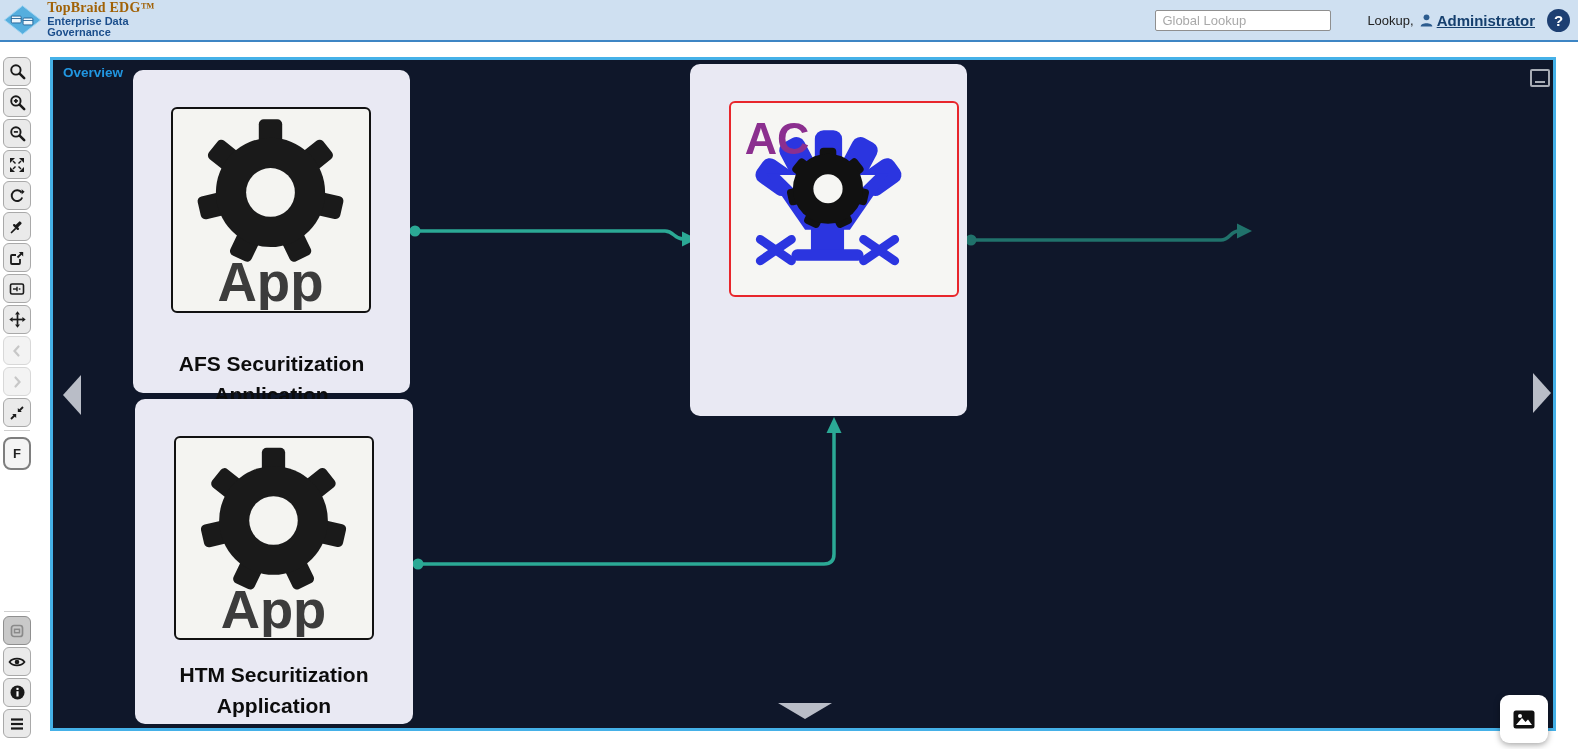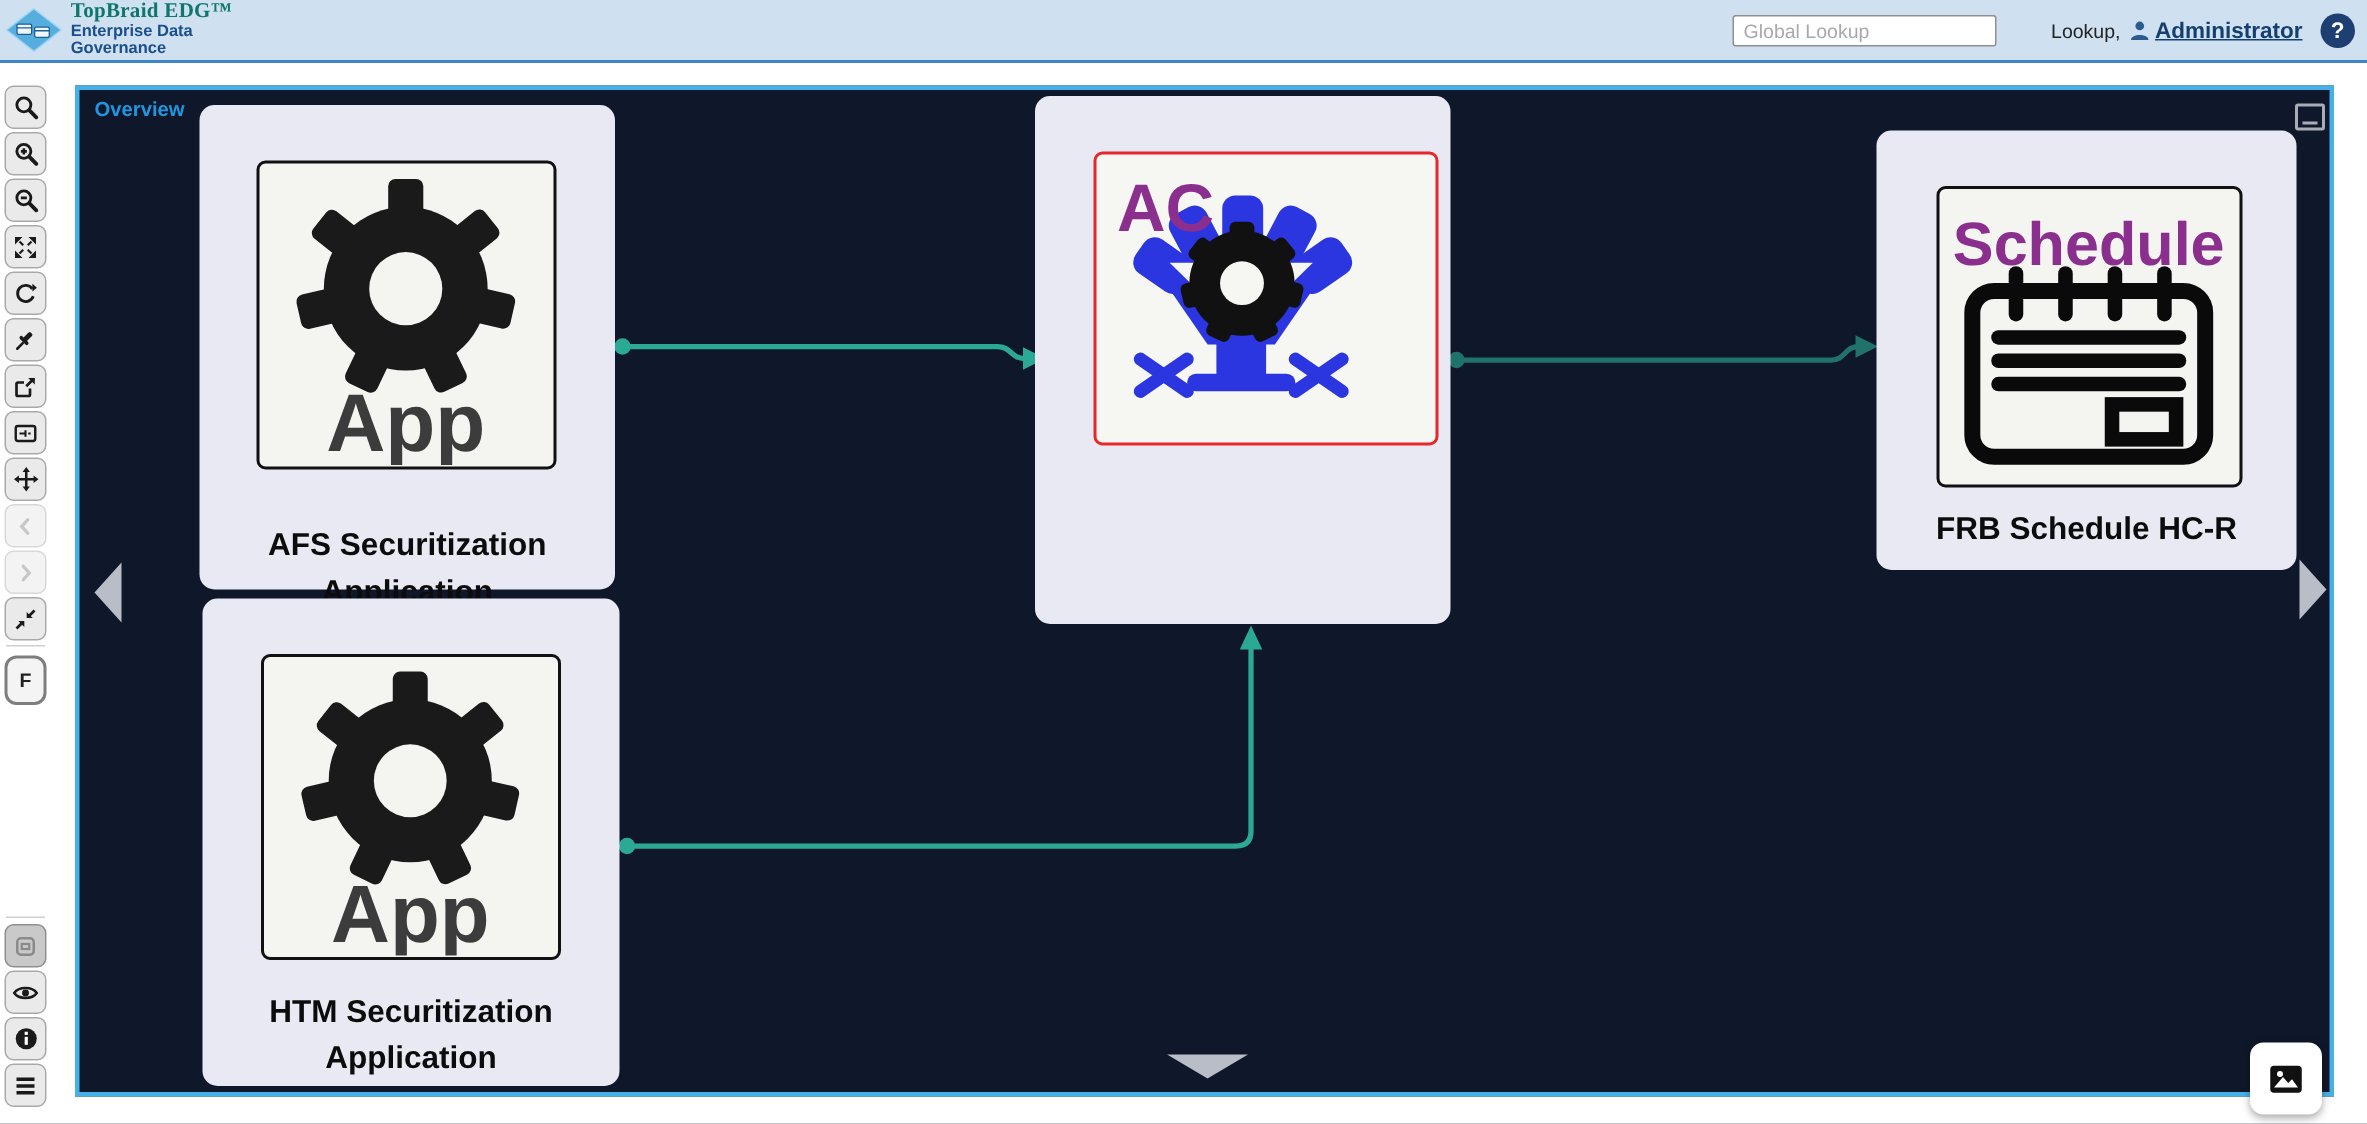--- a/index.html
+++ b/index.html
@@ -5,21 +5,21 @@
   * { margin:0; padding:0; box-sizing:border-box; }
   html,body { width:1578px; height:749px; overflow:hidden; background:#fff;
     font-family:"Liberation Sans", sans-serif; }
 
   
   .header { position:absolute; left:0; top:0; width:1578px; height:42px;
     background:var(--header_bg); border-bottom:2px solid #3d85c4;
     display:flex; align-items:center; }
   .logo { display:flex; align-items:center; gap:6px; padding-left:4px; width:192px; flex:0 0 auto; }
   .logo-text { line-height:1.05; }
-  .logo-title { font-size:14px; font-weight:bold; color:#0f766e; font-family:"Liberation Serif", serif; letter-spacing:.2px;}
+  .logo-title { font-size:14px; font-weight:bold; color:#a16207; font-family:"Liberation Serif", serif; letter-spacing:.2px;}
   .logo-sub { font-size:11px; font-weight:bold; color:#1b4e8c; }
   .title-wrap { display:flex; align-items:center; gap:10px; margin-left:8px; }
   .page-title { font-size:17px; font-weight:bold; color:var(--title_blue); white-space:nowrap; }
   .global-lookup { margin-left:auto; width:176px; height:21px; border:1px solid #8f8f8f;
     border-radius:2px; font-size:13px; color:#0f766e; padding:0 6px; background:#fff; }
   .global-lookup::placeholder { color:#a9a9a9; }
   .greeting { font-size:13px; color:#222; margin-left:36px; white-space:nowrap; }
   .user-link { display:flex; align-items:center; gap:3px; margin-left:5px; text-decoration:none; }
   .user-name { font-size:15px; font-weight:bold; color:#153f6e; text-decoration:underline; }
   .help-btn { width:23px; height:23px; border-radius:50%; background:#1d3f72; color:#fff;
@@ -320,39 +320,20 @@
           <rect x="91" y="46" width="17" height="22" rx="4" transform="rotate(257 99.5 88)"></rect>
           <rect x="91" y="46" width="17" height="22" rx="4" transform="rotate(308.4 99.5 88)"></rect>
           <circle cx="99.5" cy="88" r="36"></circle>
         </g>
         <circle cx="99.5" cy="88" r="15" fill="#f6f6f3"></circle>
         <text x="14" y="52" font-size="46" font-weight="bold" fill="var(--icon_purple)">AC</text>
       </svg>
     </div>
   </div>
 
-  <div class="node" style="left:1198px; top:27px; width:280px; height:293px;">
-    <div class="iconbox" style="left:40px; top:37px; width:204px; height:201px;">
-      <svg width="199" height="196" viewBox="0 0 204 202">
-        <text x="102" y="52" text-anchor="middle" font-size="42" font-weight="bold" fill="var(--icon_purple)">Schedule</text>
-        <rect x="22" y="70" width="160" height="114" rx="15" fill="none" stroke="#0a0a0a" stroke-width="11"></rect>
-        <g stroke="#0a0a0a" stroke-width="10" stroke-linecap="round">
-          <line x1="52" y1="58" x2="52" y2="86"></line>
-          <line x1="86" y1="58" x2="86" y2="86"></line>
-          <line x1="120" y1="58" x2="120" y2="86"></line>
-          <line x1="154" y1="58" x2="154" y2="86"></line>
-          <line x1="40" y1="102" x2="164" y2="102"></line>
-          <line x1="40" y1="118" x2="164" y2="118"></line>
-          <line x1="40" y1="134" x2="164" y2="134"></line>
-        </g>
-        <rect x="118" y="148" width="44" height="24" fill="none" stroke="#0a0a0a" stroke-width="10"></rect>
-      </svg>
-    </div>
-    <div class="node-label" style="top:250px;">FRB Schedule HC-R</div>
-  </div>
 
   <div class="mini-btn"></div>
 
   <div class="img-btn">
     <svg width="22" height="19" viewBox="0 0 22 19">
       <rect x="0.5" y="0.5" width="21" height="18" rx="2.5" fill="#111"></rect>
       <circle cx="7" cy="6" r="2" fill="#fff"></circle>
       <polygon points="3,15 9,8 12.5,12 15,9.5 19,15" fill="#fff"></polygon>
     </svg>
   </div>

